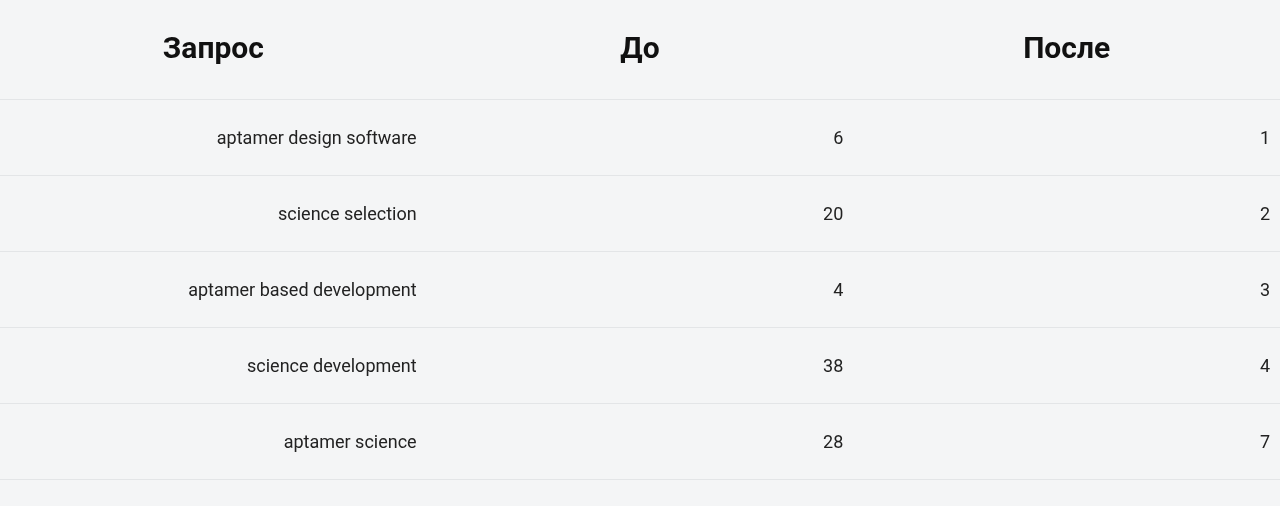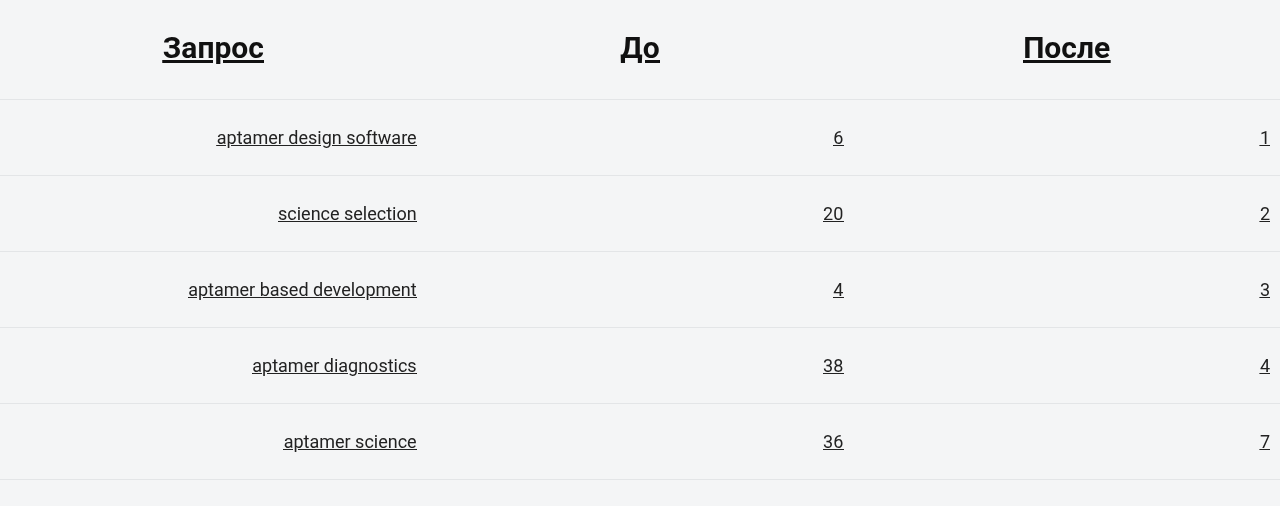--- a/index.html
+++ b/index.html
@@ -1,19 +1,18 @@
 <!DOCTYPE html>
 <html><head>
 <meta charset="utf-8">
 <style>
   * {
     margin: 0;
     padding: 0;
     box-sizing: border-box;
-    text-decoration: underline;
   }
   body {
     font-family: -apple-system, BlinkMacSystemFont, "Segoe UI", Roboto, "Helvetica Neue", Arial, sans-serif;
     background: #f4f5f6;
     width: 1280px;
     height: 506px;
     overflow: hidden;
   }
   .table {
     width: 100%;
@@ -71,23 +70,23 @@
       <td class="query-cell">science selection</td>
       <td>20</td>
       <td>2</td>
     </tr>
     <tr>
       <td class="query-cell">aptamer based development</td>
       <td>4</td>
       <td>3</td>
     </tr>
     <tr>
-      <td class="query-cell">aptamer diagnostics</td>
+      <td class="query-cell">science development</td>
       <td>38</td>
       <td>4</td>
     </tr>
     <tr>
       <td class="query-cell">aptamer science</td>
-      <td>36</td>
+      <td>28</td>
       <td>7</td>
     </tr>
   </tbody>
 </table>
 
 </body></html>

